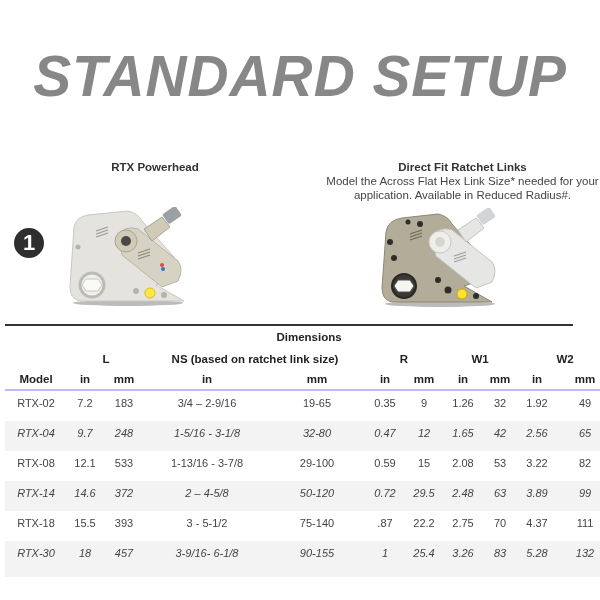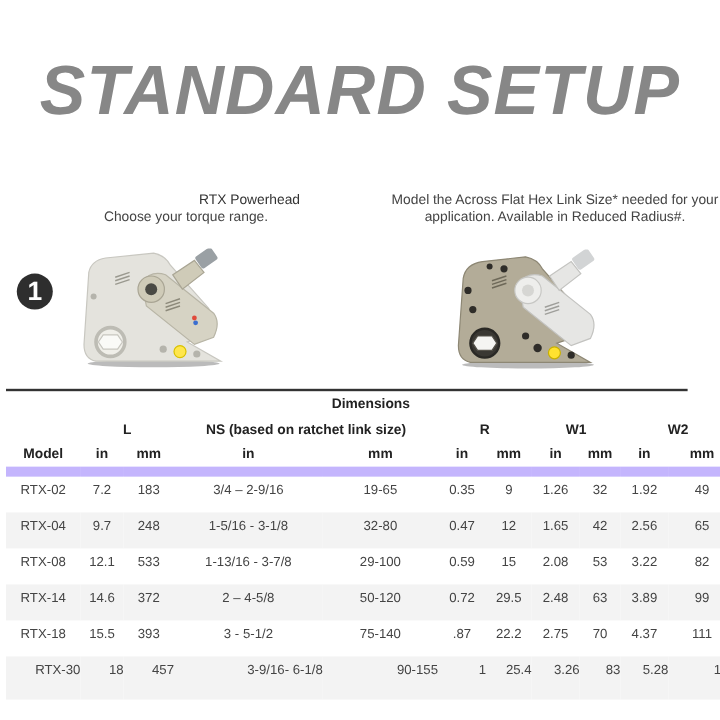--- a/index.html
+++ b/index.html
@@ -4,54 +4,54 @@
 <style>
   html, body { margin:0; padding:0; background:#ffffff; }
   body { width:600px; height:600px; position:relative; overflow:hidden; font-family:"Liberation Sans", sans-serif; color:#333; }
   .title {
     position:absolute; left:0; top:46px; width:600px; text-align:center;
     font-family:"Liberation Sans", sans-serif; font-weight:bold; font-style:italic;
     font-size:58px; letter-spacing:1px; color:#878787; line-height:60px;
     transform: scaleX(0.98);
   }
   .caption { position:absolute; text-align:center; font-size:11.5px; color:#444; line-height:14px; }
-  .caption .head { font-weight:normal; color:#333;text-align:right; }
+  .caption .head { font-weight:bold; color:#333; }
   .cap-left { left:60px; width:190px; top:160px; }
   .cap-right { left:325px; width:275px; top:160px; }
   .step-badge {
     position:absolute; left:14px; top:228px; width:30px; height:30px; border-radius:50%;
     background:#2e2e2e; color:#fff; font-weight:bold; font-size:22px; text-align:center; line-height:30px;
   }
   .tool { position:absolute; }
   .tool-left { left:66px; top:207px; width:130px; height:100px; }
   .tool-right { left:378px; top:208px; width:135px; height:100px; }
 
   .table-wrap { position:absolute; left:5px; top:324px; width:568px; }
   .rule-top { height:2px; background:#333; }
   table { border-collapse:collapse; width:568px; table-layout:fixed; font-size:11px; }
   th { font-weight:bold; color:#222; padding:0; text-align:center; }
   td { text-align:center; color:#444; padding:0; }
   .hdr1 th { height:22px; font-size:11.5px; }
   .hdr2 th { height:21px; font-size:11.5px; }
-  .hdr3 th { height:20px; font-size:11.5px; border-bottom:8px solid #c4b5fd; }
+  .hdr3 th { height:20px; font-size:11.5px; border-bottom:2px solid #c4b5fd; }
   tr.row td { height:24px; vertical-align:top; padding-top:6px; }
-  tr.row.gray td { background:#f3f3f3; }
-  tr.row.last td { height:30px;text-align:right; }
+  tr.row.gray td { background:#f3f3f3;font-style:italic; }
+  tr.row.last td { height:30px; }
 </style>
 </head>
 <body>
 
 <div class="title">STANDARD SETUP</div>
 
 <div class="caption cap-left">
   <div class="head">RTX Powerhead</div>
-  <div>Choose your torque range.</div>
 </div>
 
 <div class="caption cap-right">
+  <div class="head">Direct Fit Ratchet Links</div>
   <div>Model the Across Flat Hex Link Size* needed for your application. Available in Reduced Radius#.</div>
 </div>
 
 <div class="step-badge">1</div>
 
 <svg class="tool tool-left" viewBox="0 0 130 100">
   <ellipse cx="62" cy="96" rx="55" ry="3" fill="#777" opacity="0.5"></ellipse>
   <path d="M8 20 Q10 10 22 8 L62 4 Q72 6 76 14 L108 50 L108 72 L90 78 L118 94 L14 94 Q4 92 4 80 Z" fill="#e4e3dd" stroke="#c8c7c0" stroke-width="1"></path>
   <path d="M52 28 Q60 18 72 22 L112 54 Q118 62 112 74 L96 80 L56 48 Z" fill="#d6d3c4" stroke="#b8b5a6" stroke-width="1"></path>
   <circle cx="60" cy="34" r="11" fill="#cfcbb8" stroke="#a9a594"></circle>

